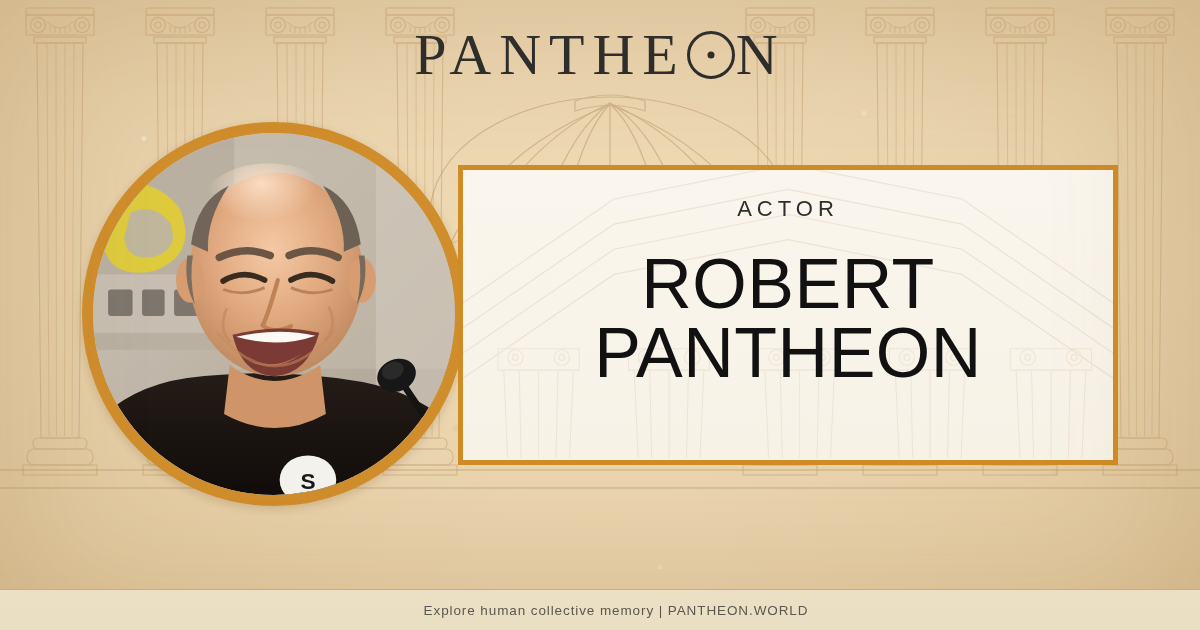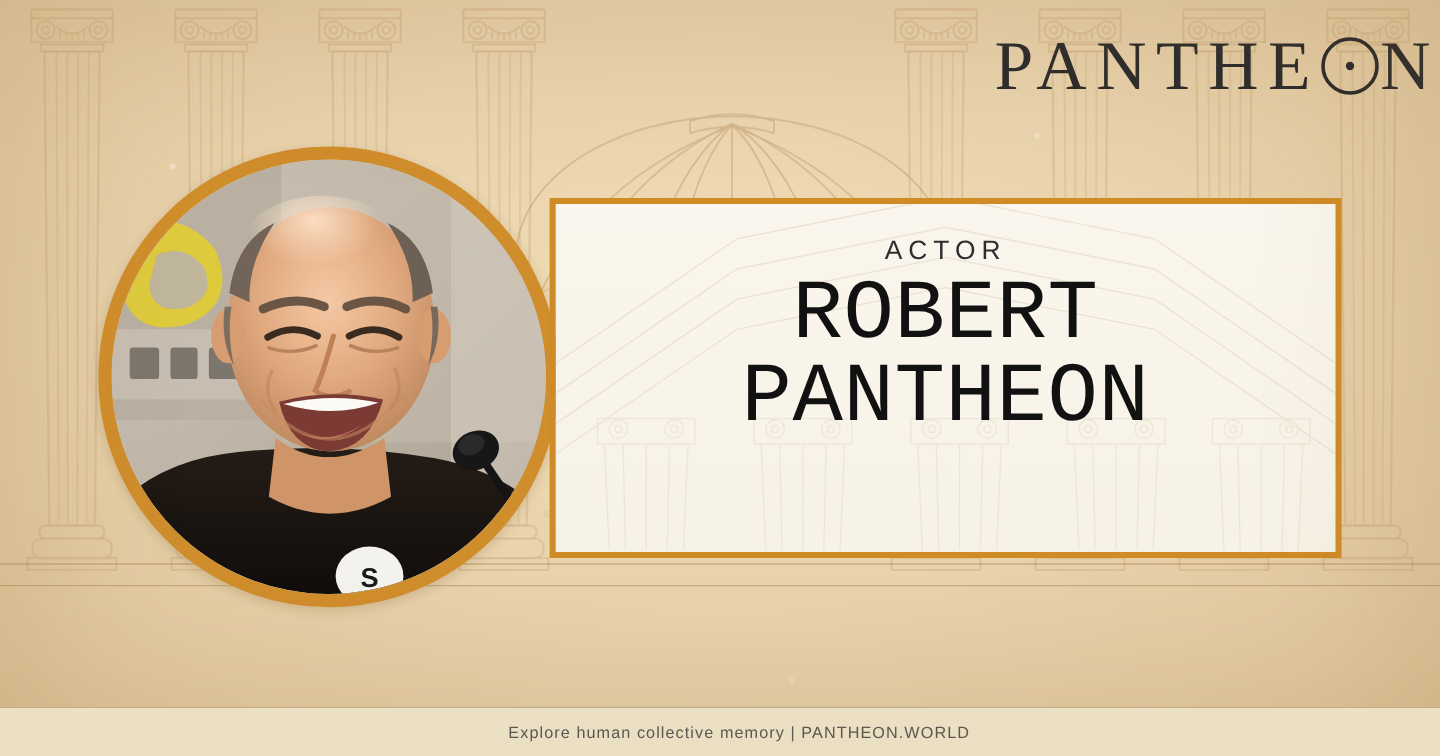--- a/index.html
+++ b/index.html
@@ -43,21 +43,21 @@
   }
   .footer-text{
     font-size:13.5px;letter-spacing:.9px;color:#5c5750;white-space:nowrap;
   }
 
   
   .brand{
     position:absolute;top:26px;left:0;right:0;text-align:center;
     font-family:"Liberation Serif", serif;
     font-size:58px;letter-spacing:8px;color:#2b2b2b;line-height:1;
-    display:flex;align-items:center;justify-content:flex-end;gap:0;
+    display:flex;align-items:center;justify-content:center;gap:0;
   }
   .brand .word{display:inline-block;}
   .brand .o-dot{
     position:relative;display:inline-block;width:50px;height:58px;vertical-align:top;
   }
   .brand .o-dot .ring{
     position:absolute;left:50%;top:50%;transform:translate(-50%,-50%);
     width:42px;height:42px;border:3.5px solid #2b2b2b;border-radius:50%;
   }
   .brand .o-dot .pip{
@@ -88,23 +88,23 @@
   }
   .card-bgart{position:absolute;inset:0;opacity:.5;pointer-events:none;}
   .card-bgart svg{display:block;width:100%;height:100%;}
   .card-inner{position:relative;z-index:2;width:100%;text-align:center;}
 
   .occupation{
     margin-top:26px;
     font-size:22px;letter-spacing:5px;color:#2e2e2e;font-weight:400;
   }
   .person-name{
-    font-family:Liberation Mono, monospace;
+    font-family:Liberation Sans, sans-serif;
     color:#111;line-height:.98;
-    margin-top:8px;
+    margin-top:28px;
     font-size:70px;letter-spacing:.5px;
   }
   .person-name .ln{display:block;}
   .lifespan{
     margin-top:20px;
     font-size:35px;color:#2b2b2b;letter-spacing:.3px;
   }
 </style>
 </head>
 <body>

